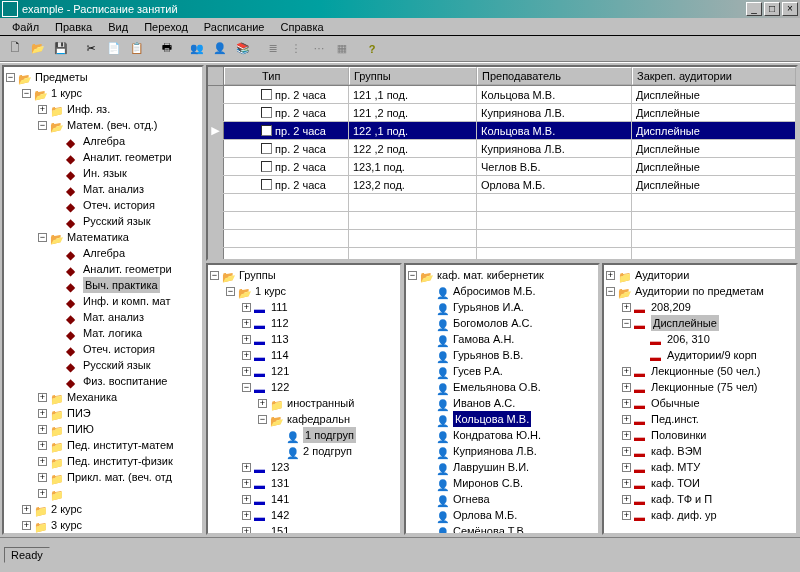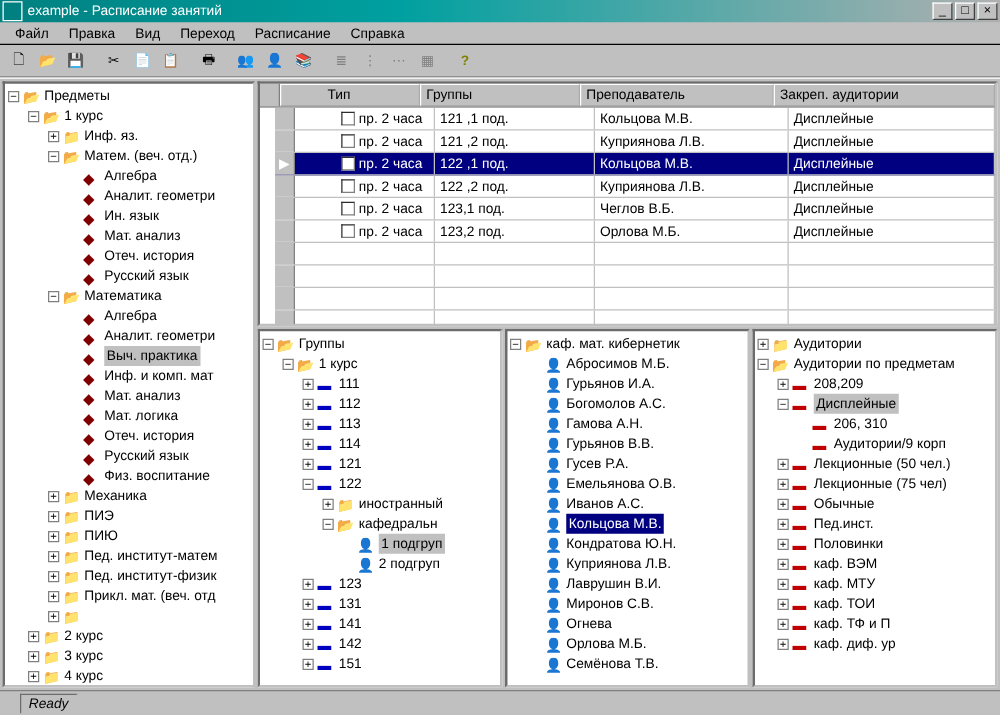--- a/index.html
+++ b/index.html
@@ -13,21 +13,21 @@
 .toolbar { background: #c0c0c0; height: 26px; display: flex; align-items: center; padding: 2px 4px; border-bottom: 1px solid #808080; gap:1px;}
 .tbtn { width: 22px; height: 22px; border: 1px solid #c0c0c0; display:flex; align-items:center; justify-content:center; }
 .tsep { width: 6px; }
 .workarea { flex: 1; display: flex; border-top: 1px solid #fff; overflow:hidden;}
 .panel { background: #fff; border: 2px inset #c0c0c0; overflow: auto; position:relative;}
 .leftpanel { width: 202px; margin: 2px; }
 .rightarea { flex:1; display:flex; flex-direction:column; margin:2px 2px 2px 0;}
 .gridpanel { height: 196px; border: 2px inset #c0c0c0; background:#fff; overflow:hidden; display:flex; flex-direction:column;}
 .bottompanels { flex:1; display:flex; margin-top:2px; gap:2px; overflow:hidden;}
 .bp { flex:1; border:2px inset #c0c0c0; background:#fff; overflow:auto;}
-.statusbar { height: 20px; background:#c0c0c0; border-top:1px solid #808080; display:flex; align-items:center; padding:0 16px;font-style:italic;}
+.statusbar { height: 35px; background:#c0c0c0; border-top:1px solid #808080; display:flex; align-items:center; padding:0 4px;}
 .statusbar div { border:1px inset #c0c0c0; padding:1px 6px; height:16px;}
 
 
 .tree { padding:2px; white-space:nowrap; }
 .node { display:flex; align-items:center; height:16px; line-height:16px;}
 .exp { width:9px; height:9px; border:1px solid #808080; background:#fff; text-align:center; line-height:7px; font-size:9px; margin-right:3px; cursor:default;}
 .expspace { width:12px; display:inline-block;}
 .ind { display:inline-block; width:16px; height:16px; vertical-align:middle;}
 .fold { width:14px; height:12px; display:inline-block; margin-right:3px; vertical-align:middle;}
 .fold-closed::before { content:"📁"; font-size:11px;}
@@ -39,27 +39,27 @@
 .i-person { width:14px;height:12px;display:inline-block;margin-right:3px;}
 .i-person::before{content:"👤";color:#006080;font-size:11px;}
 .i-red { width:14px;height:12px;display:inline-block;margin-right:3px;}
 .i-red::before{content:"▬";color:#c00000;font-size:11px;}
 .sel { background:#000080; color:#fff; padding:0 2px;}
 .hlbox { background:#c0c0c0; padding:0 2px;}
 
 
 .gridhead { display:flex; background:#c0c0c0; border-bottom:1px solid #808080;}
 .gh { border:1px outset #fff; padding:2px 4px; background:#c0c0c0;}
-.gridbody { flex:1; overflow:auto;margin-left:12px;}
+.gridbody { flex:1; overflow:auto;}
 .grow { display:flex; border-bottom:1px solid #c0c0c0; height:18px; align-items:center;}
 .gc { padding:1px 4px; border-right:1px solid #c0c0c0; height:100%; display:flex; align-items:center; overflow:hidden;}
 .grow.selrow { background:#000080; color:#fff;}
 .rowmark { width:16px; border-right:1px solid #808080; background:#c0c0c0; height:100%; display:flex; align-items:center; justify-content:center;}
 .chk { width:11px; height:11px; border:1px inset #808080; background:#fff;}
-.col0{width:112px;padding-left:37px;} .col1{width:128px;} .col2{width:155px;} .col3{flex:1;}
+.col0{width:125px;padding-left:37px;} .col1{width:128px;} .col2{width:155px;} .col3{flex:1;}
 </style>
 </head>
 <body>
 
 <div class="titlebar">
   <div class="appicon"></div>
   <div class="title">example - Расписание занятий</div>
   <div class="sysbtn">_</div>
   <div class="sysbtn">□</div>
   <div class="sysbtn">×</div>

